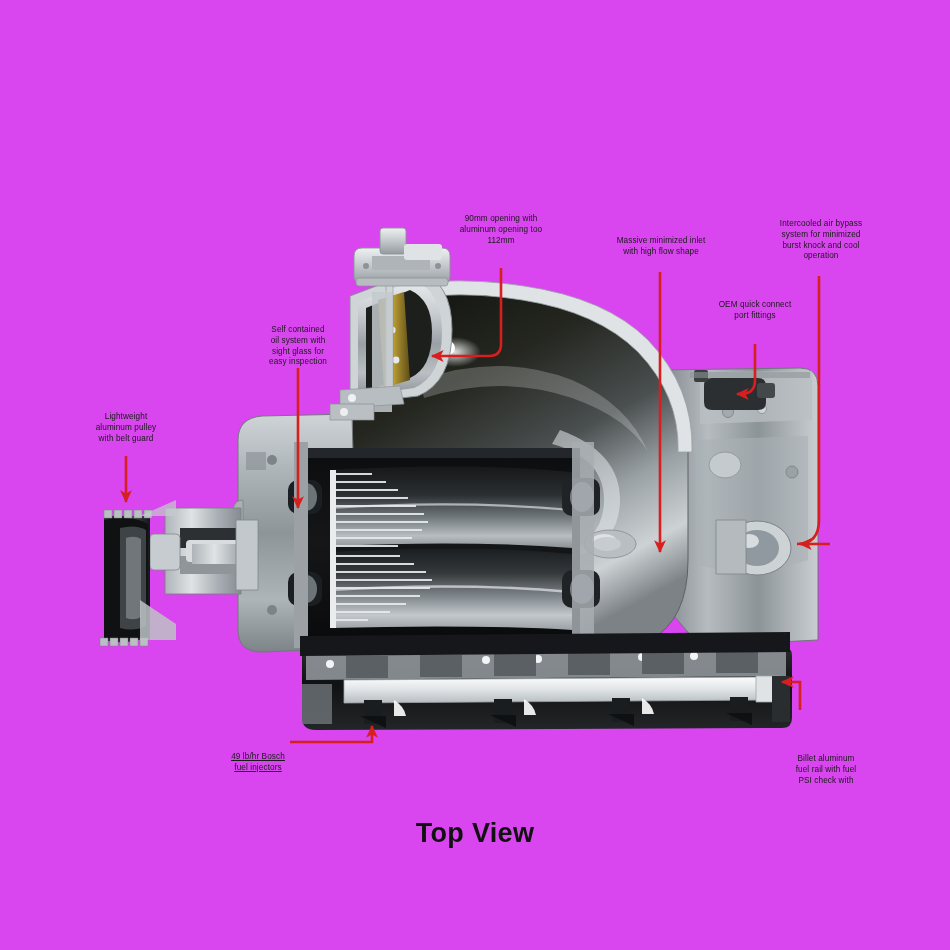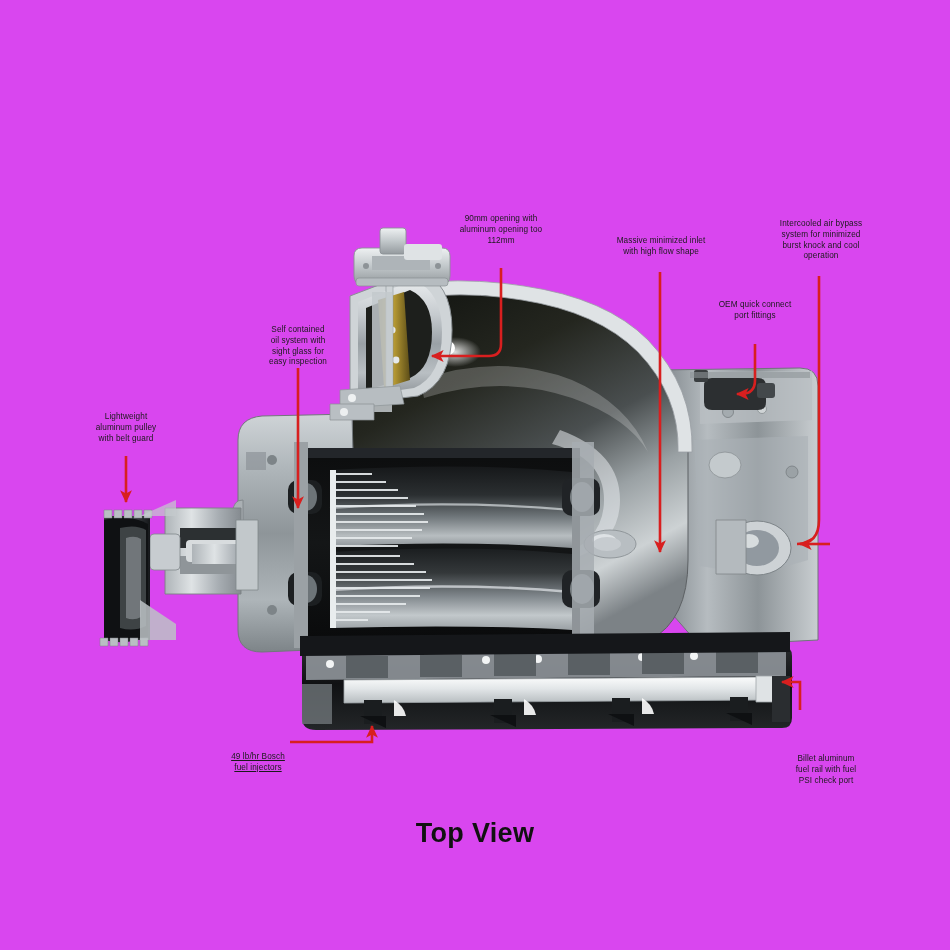--- a/index.html
+++ b/index.html
@@ -367,18 +367,18 @@
   </div>
 
   <div class="callout" style="left:206px;top:752px;width:104px;text-decoration:underline;">
     <div>49 lb/hr Bosch</div>
     <div>fuel injectors</div>
   </div>
 
   <div class="callout" style="left:772px;top:712px;width:108px;margin-top:42px;">
     <div>Billet aluminum</div>
     <div>fuel rail with fuel</div>
-    <div>PSI check port</div>
+    <div>PSI check with</div>
   </div>
 
   <div id="figure-caption">Top View</div>
 
 </div>
 
 </body></html>

